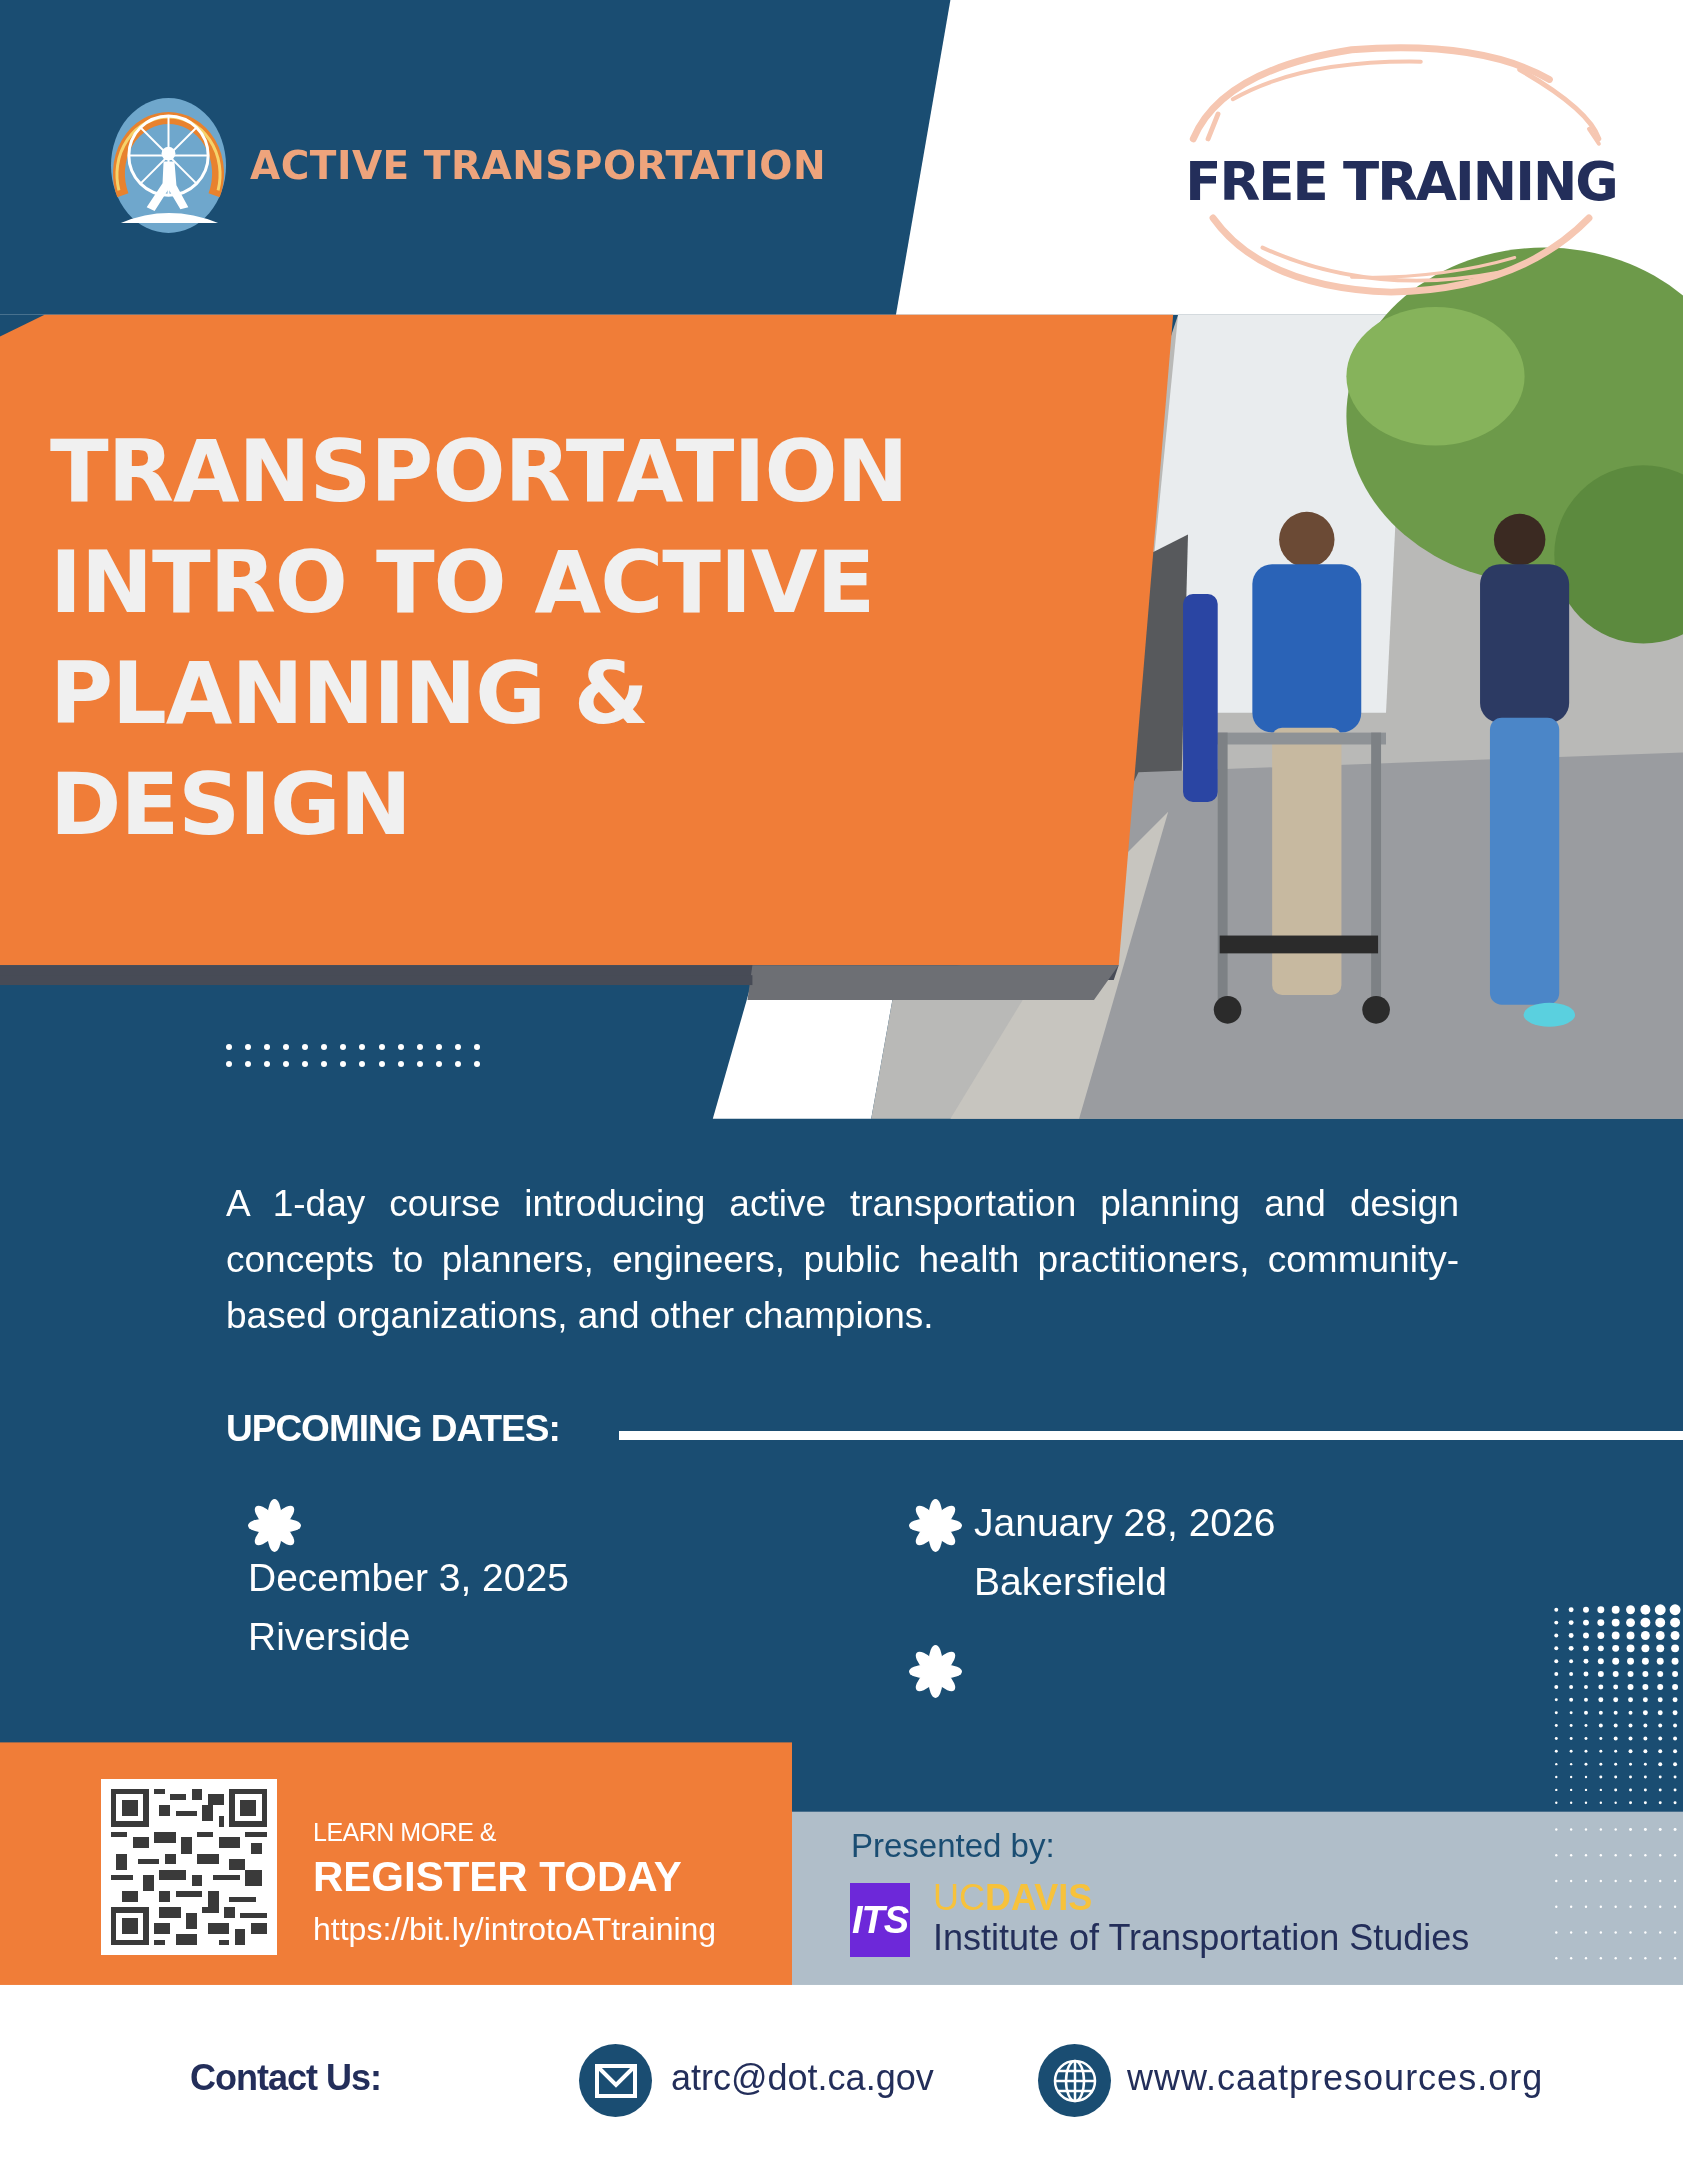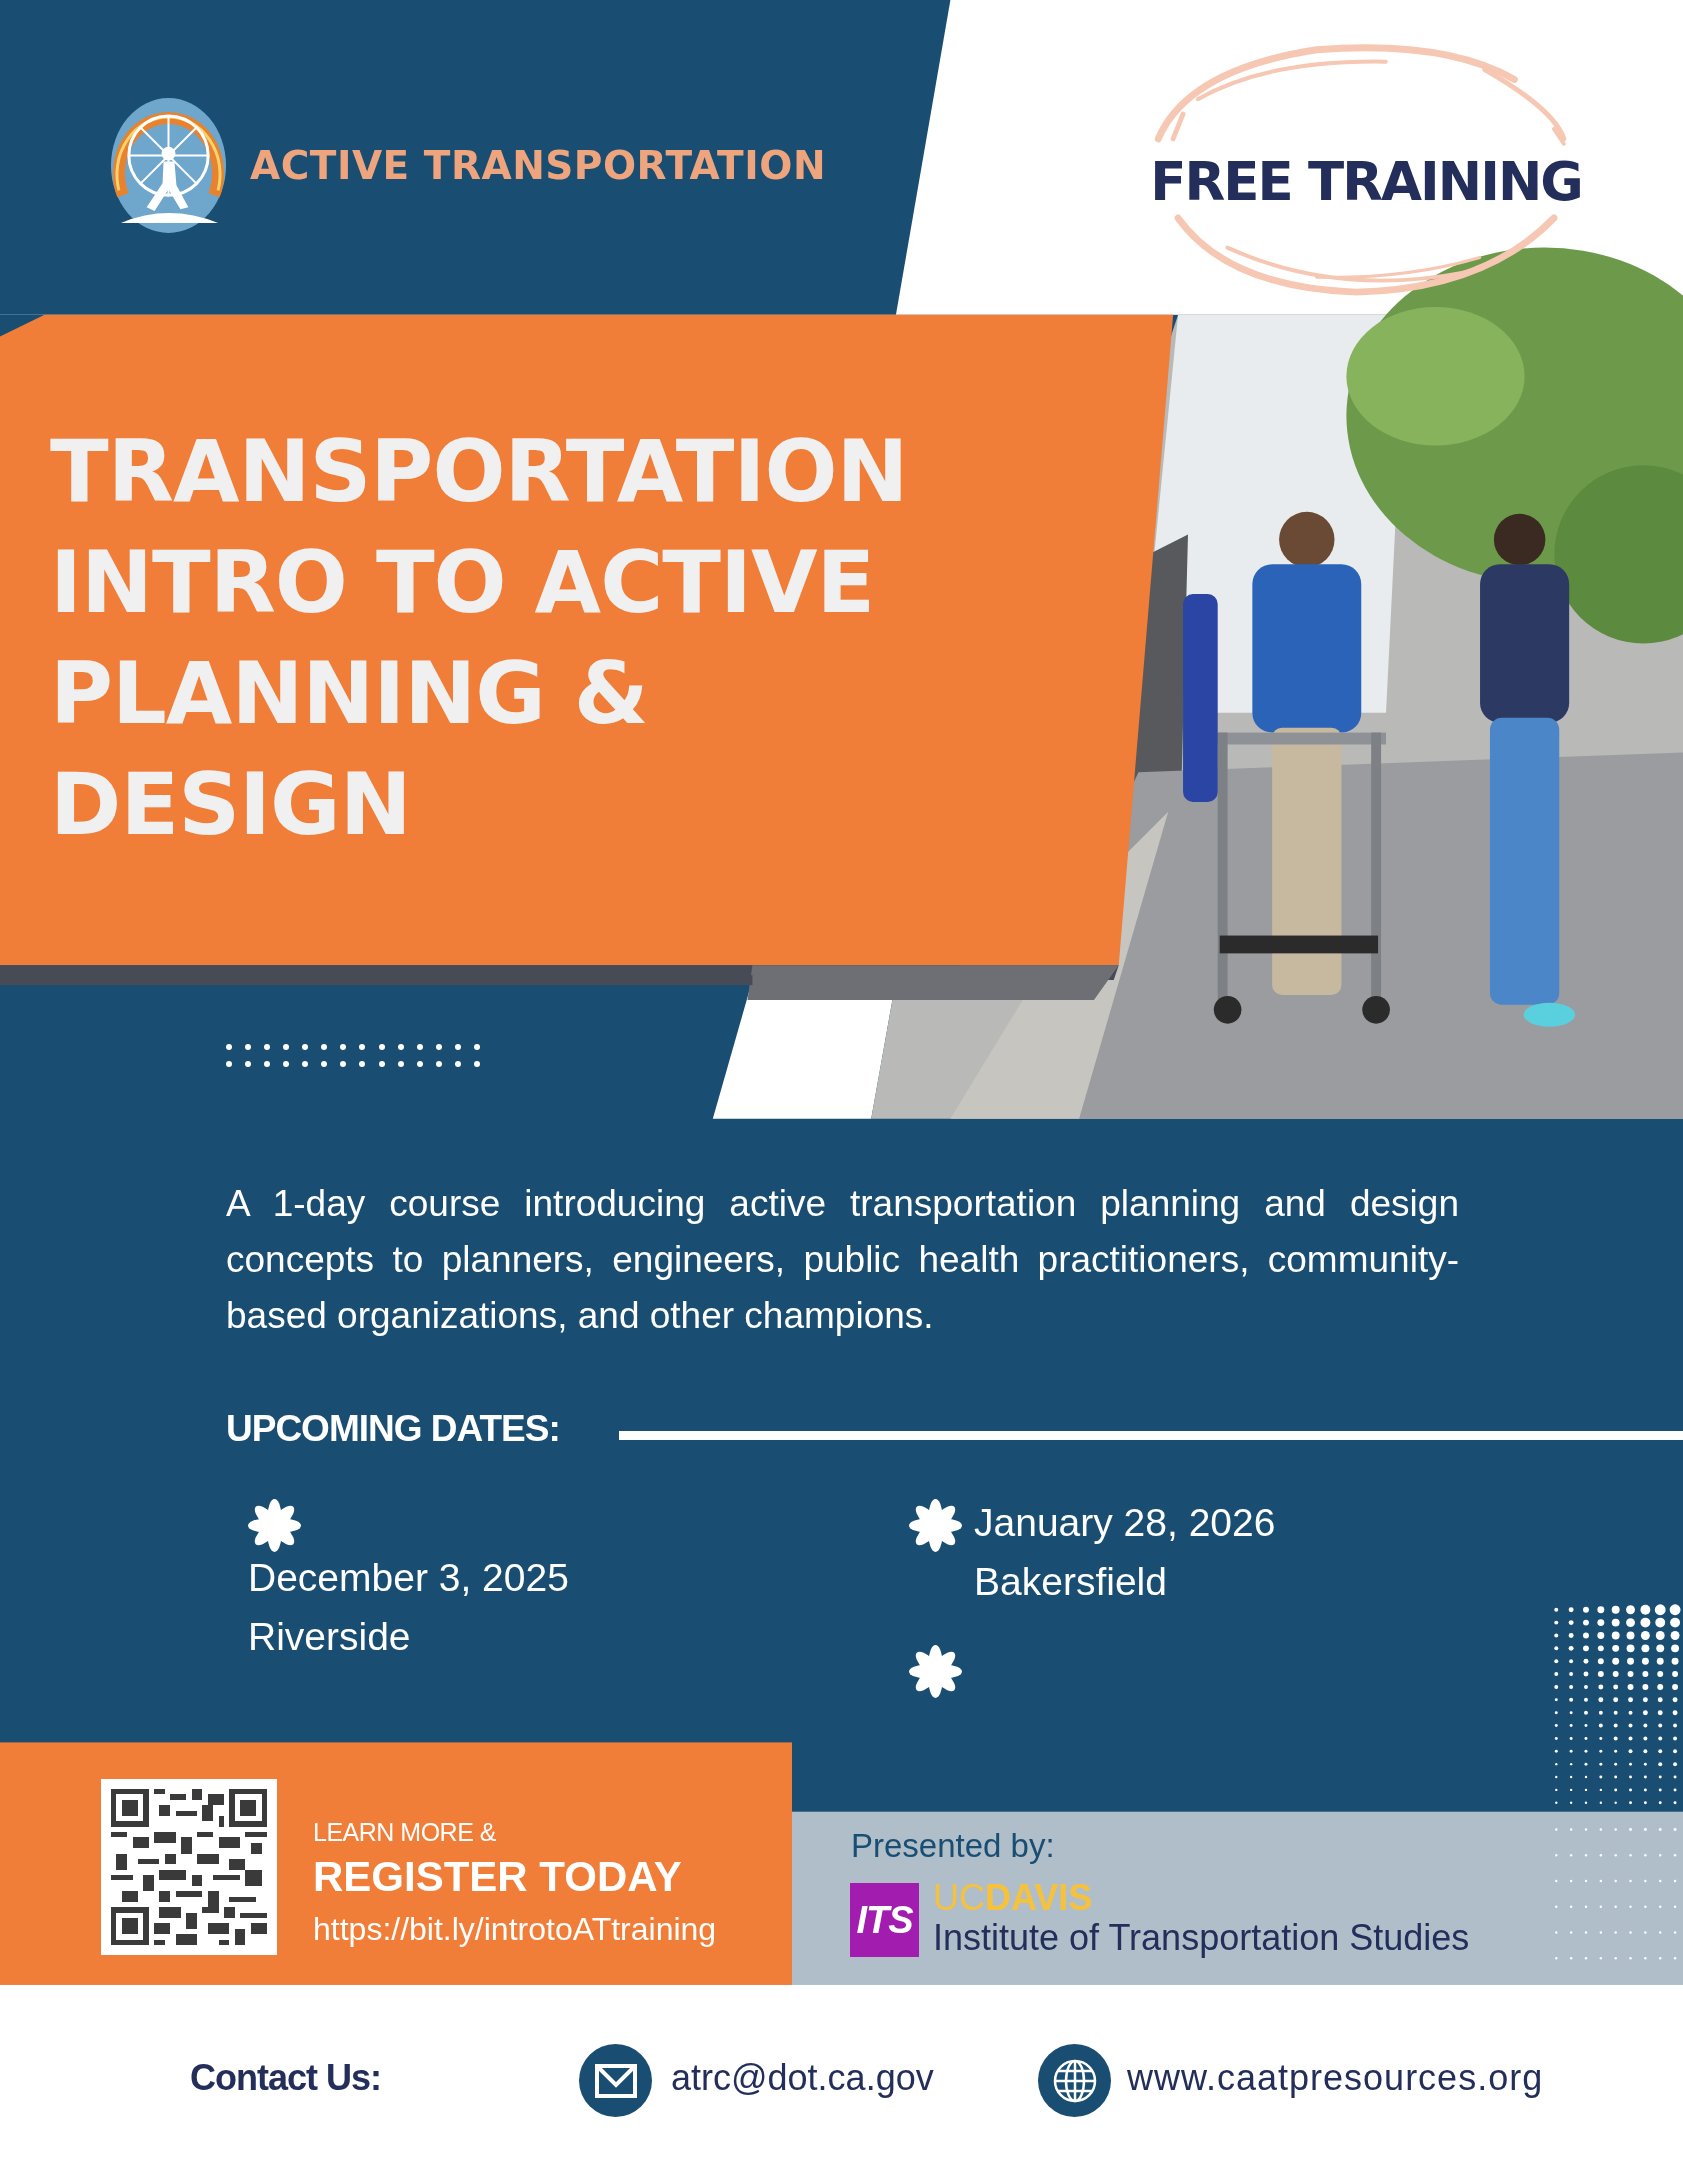--- a/index.html
+++ b/index.html
@@ -11,21 +11,21 @@
   #bg-svg { position: absolute; left: 0; top: 0; width: 1683px; height: 2178px; }
 
   
   .logo { left: 109px; top: 91px; width: 713px; height: 149px; display: flex; align-items: center; }
   .logo-mark { width: 119px; height: 139px; position: relative; flex: none; }
   .logo-text { margin-left: 22px; display: flex; flex-direction: column; }
   .logo-line1 { color: #eea47c; font-family: "DejaVu Sans", sans-serif; font-size: 39px; font-weight: bold; letter-spacing: 0.5px; line-height: 46px; white-space: nowrap; }
   .logo-line2 { color: #6fc3ec; font-family: "DejaVu Sans", sans-serif; font-size: 45px; letter-spacing: 3px; line-height: 51px; white-space: nowrap; }
 
   
-  .free-wrap { left: 1089px; top: 20px; width: 554px; height: 297px; }
+  .free-wrap { left: 1124px; top: 20px; width: 554px; height: 297px; }
   .free-text { position: absolute; left: 0; right: 0; top: 131px; text-align: center; color: #232e5a; font-family: "DejaVu Sans", sans-serif; font-weight: bold; font-size: 53px; letter-spacing: -2px; }
 
   
   .title { left: 50px; top: 416px; width: 1040px; color: #f0f0f0; font-family: "DejaVu Sans", sans-serif; font-weight: bold; font-size: 86px; line-height: 111px; letter-spacing: -1px; }
   .title div { white-space: nowrap; }
 
   
   .dots { left: 226px; top: 1044px; width: 267px; height: 26px; display: grid; grid-template-columns: repeat(14, 1fr); row-gap: 7px; }
   .dots span { width: 6px; height: 6px; background: #fff; border-radius: 50%; }
 
@@ -43,21 +43,21 @@
   .date-text .c { display: block; line-height: 67px; }
 
   
   .qr { left: 101px; top: 1779px; width: 176px; height: 176px; background: #fff; padding: 10px; }
   .reg-small { left: 313px; top: 1818px; color: #ffffff; font-size: 25px; letter-spacing: -0.5px; }
   .reg-big { left: 313px; top: 1853px; color: #ffffff; font-size: 42px; font-weight: bold; letter-spacing: 0px; }
   .reg-url { left: 313px; top: 1911px; color: #ffffff; font-size: 32px; }
 
   
   .pres-label { left: 851px; top: 1827px; color: #1a4d72; font-size: 33px; }
-  .its-box { left: 850px; top: 1883px; width: 69px; height: 74px; background: #a21caf; color: #ffffff; font-weight: bold; font-style: italic; font-size: 38px; display: flex; align-items: center; justify-content: center; letter-spacing: -1px; }
+  .its-box { left: 850px; top: 1883px; width: 60px; height: 74px; background: #6d28d9; color: #ffffff; font-weight: bold; font-style: italic; font-size: 38px; display: flex; align-items: center; justify-content: center; letter-spacing: -1px; }
   .ucdavis { left: 933px; top: 1878px; color: #f7c23b; font-size: 36px; line-height: 40px; }
   .ucdavis .uc { font-family: Liberation Sans, sans-serif; }
   .ucdavis .davis { font-weight: bold; }
   .its-name { left: 933px; top: 1917px; color: #232e5a; font-size: 36px; }
 
   
   .contact-label { left: 190px; top: 2057px; color: #232e5a; font-weight: bold; font-size: 36px; letter-spacing: -1px; }
   .icon-circle { width: 73px; height: 73px; border-radius: 50%; background: #1a4d72; display: flex; align-items: center; justify-content: center; }
   .email-icon { left: 579px; top: 2044px; }
   .email-text { left: 671px; top: 2057px; color: #232e5a; font-size: 36px; }

